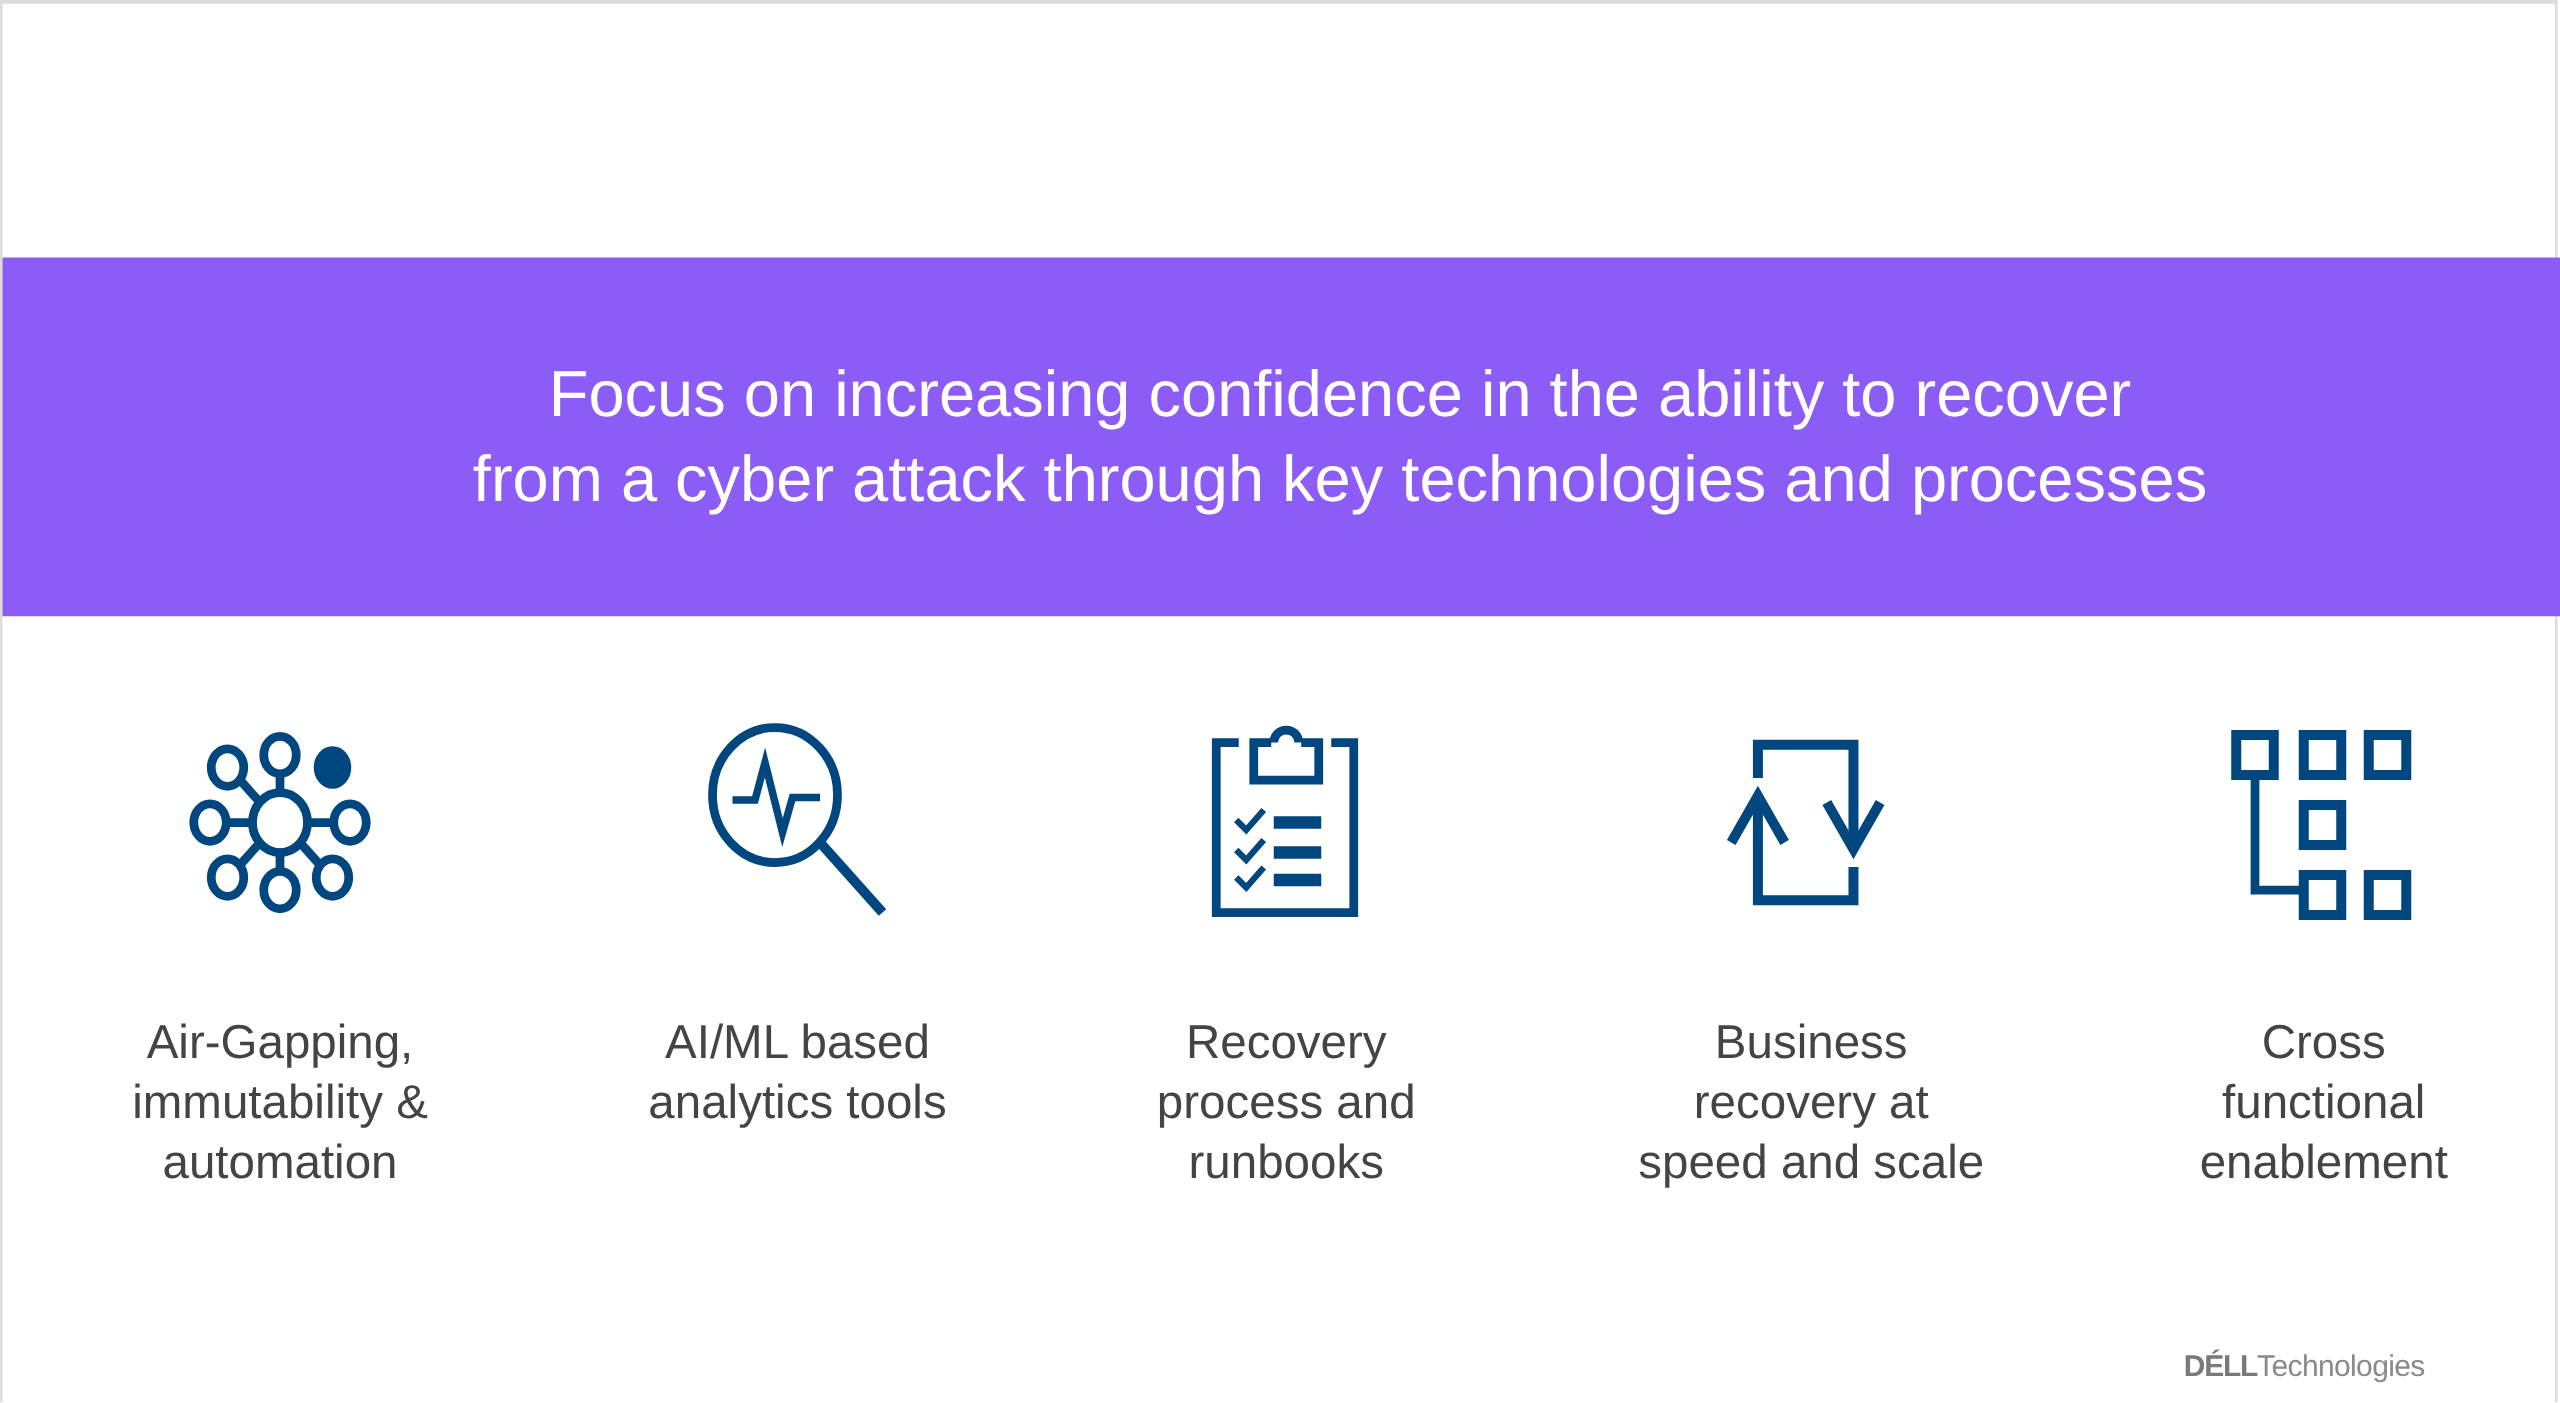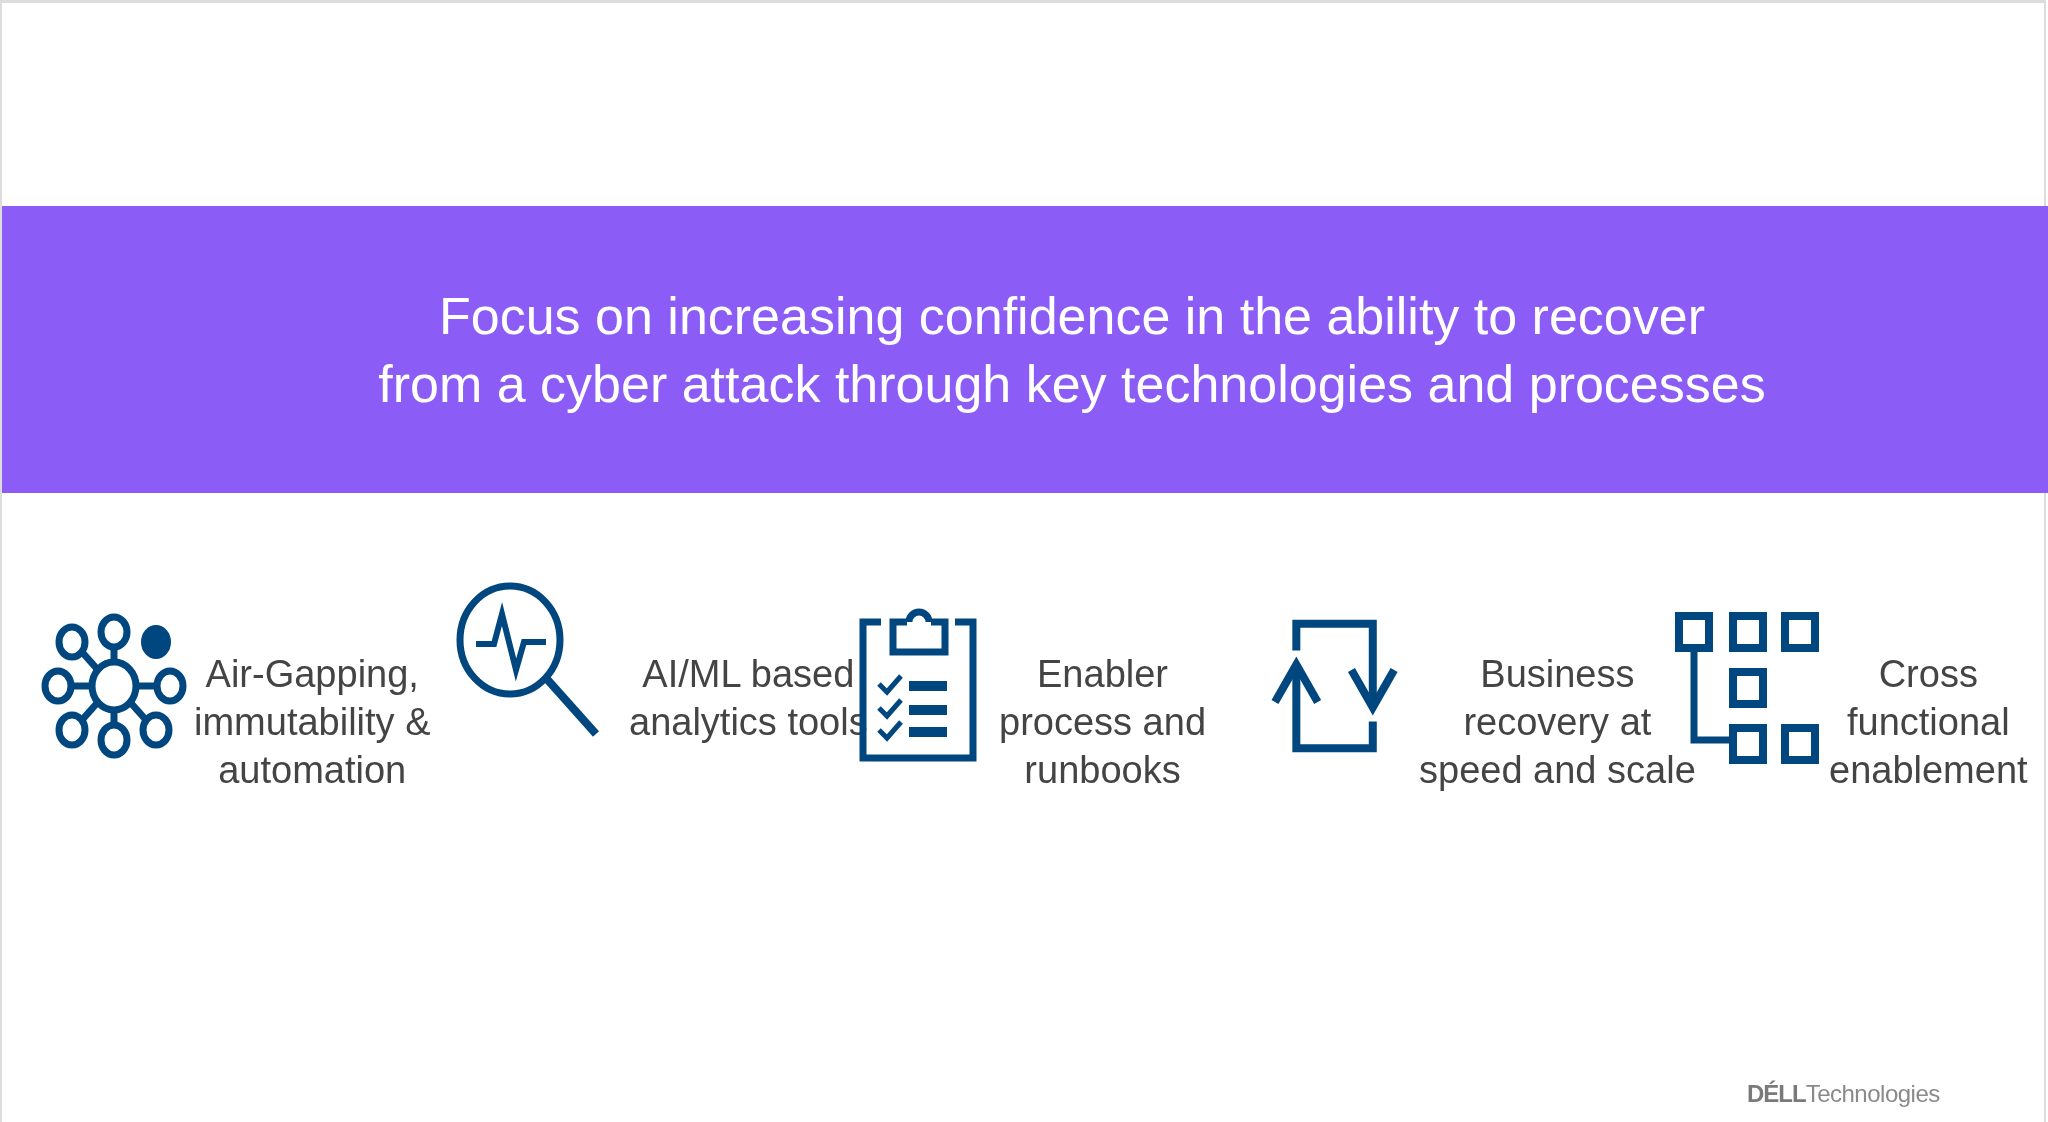--- a/index.html
+++ b/index.html
@@ -30,21 +30,21 @@
       display: flex; flex-direction: column; align-items: center; justify-content: center; padding-left: 48px;
     }
     .banner-line {
       color: #ffffff; font-size: 52px; line-height: 68px; white-space: nowrap;
     }
     .pillars {
       position: absolute; left: 0; top: 575px; width: 2044px; height: 400px;
     }
     .pillar {
       position: absolute; top: 0; width: 380px; margin-left: -190px;
-      display: flex; flex-direction: row; align-items: center;
+      display: flex; flex-direction: column; align-items: center;
     }
     .pillar .icon {
       width: 160px; height: 160px; display: flex; align-items: center; justify-content: center;
     }
     .pillar .label {
       margin-top: 72px;
       text-align: center; color: #444444; font-size: 38px; line-height: 48px;
     }
     .pillar .label span { display: block; white-space: nowrap; }
     .logo {
@@ -95,21 +95,21 @@
           <ellipse cx="122" cy="36" rx="15" ry="17" fill="#00467F" stroke="none"></ellipse>
         </svg>
       </div>
       <div class="label">
         <span>Air-Gapping,</span>
         <span>immutability &amp;</span>
         <span>automation</span>
       </div>
     </div>
 
-    <div class="pillar" style="left:636px;gap:21px;">
+    <div class="pillar" style="left:636px;">
       <div class="icon">
         <svg width="160" height="160" viewBox="0 0 160 160" fill="none" stroke="#00467F" stroke-width="7">
           <ellipse cx="62" cy="58" rx="50" ry="54"></ellipse>
           <line x1="98" y1="96" x2="148" y2="152" stroke-width="8"></line>
           <polyline points="28,62 46,62 54,32 68,88 76,60 98,60" stroke-width="6" stroke-linejoin="miter"></polyline>
         </svg>
       </div>
       <div class="label">
         <span>AI/ML based</span>
         <span>analytics tools</span>
@@ -124,21 +124,21 @@
           <rect x="68" y="16" width="24" height="10" fill="#fff" stroke="none"></rect>
           <polyline points="40,78 48,86 62,70" stroke-width="5"></polyline>
           <polyline points="40,102 48,110 62,94" stroke-width="5"></polyline>
           <polyline points="40,124 48,132 62,116" stroke-width="5"></polyline>
           <line x1="70" y1="80" x2="108" y2="80" stroke-width="10"></line>
           <line x1="70" y1="104" x2="108" y2="104" stroke-width="10"></line>
           <line x1="70" y1="126" x2="108" y2="126" stroke-width="10"></line>
         </svg>
       </div>
       <div class="label">
-        <span>Enabler</span>
+        <span>Recovery</span>
         <span>process and</span>
         <span>runbooks</span>
       </div>
     </div>
 
     <div class="pillar" style="left:1447px;">
       <div class="icon">
         <svg width="180" height="160" viewBox="0 0 180 160" fill="none" stroke="#00467F" stroke-width="9">
           <polyline points="42,40 42,10 128,10 128,100"></polyline>
           <polyline points="104,62 128,104 152,62"></polyline>

